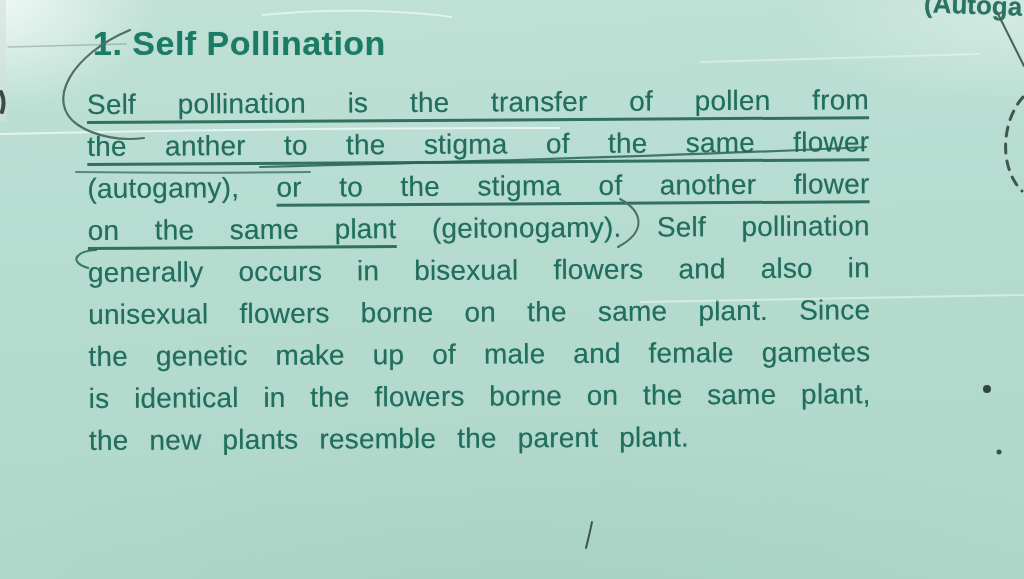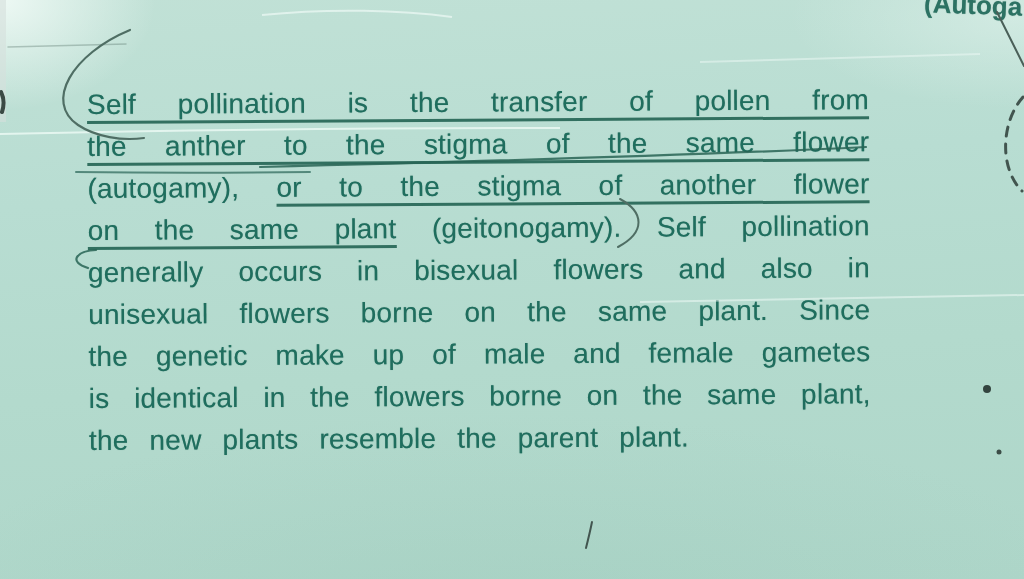--- a/index.html
+++ b/index.html
@@ -45,20 +45,21 @@
   }
   .marks{position:absolute;left:0;top:0;pointer-events:none;}
 </style>
 </head>
 <body>
 
 <div class="page">
 
   <div class="corner-fragment">(Autoga</div>
 
+  <h1 class="heading">1. Self Pollination</h1>
 
   <div class="para">
     <div class="line"><span class="ul">Self pollination is the transfer of pollen from</span></div>
     <div class="line"><span class="ul">the anther to the stigma of the same flower</span></div>
     <div class="line"><span>(autogamy), </span><span class="ul">or to the stigma of another flower</span></div>
     <div class="line"><span class="ul">on the same plant</span><span> (geitonogamy). Self pollination</span></div>
     <div class="line"><span>generally occurs in bisexual flowers and also in</span></div>
     <div class="line"><span>unisexual flowers borne on the same plant. Since</span></div>
     <div class="line"><span>the genetic make up of male and female gametes</span></div>
     <div class="line"><span>is identical in the flowers borne on the same plant,</span></div>

